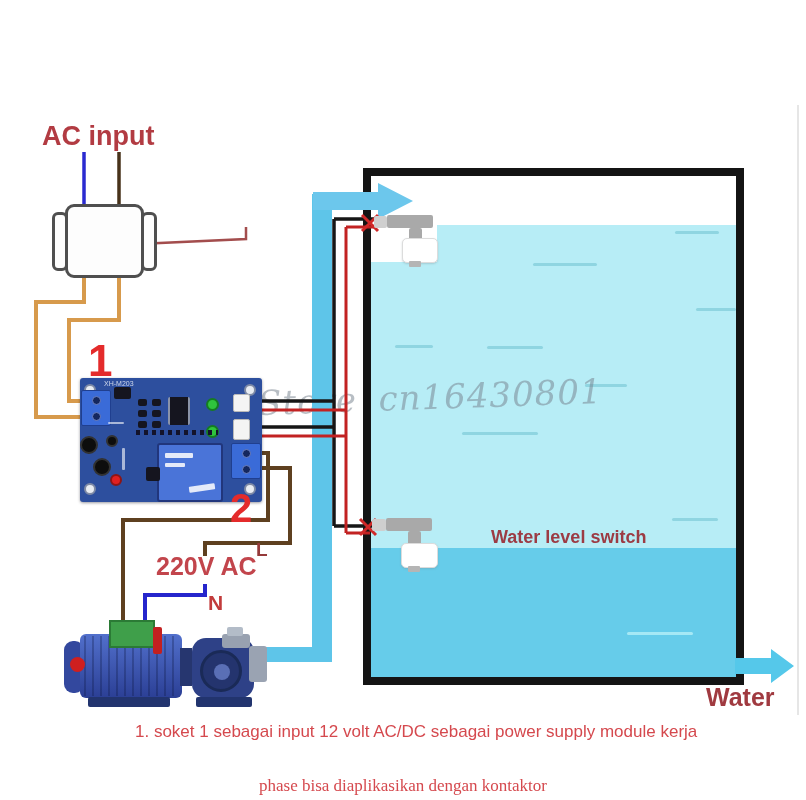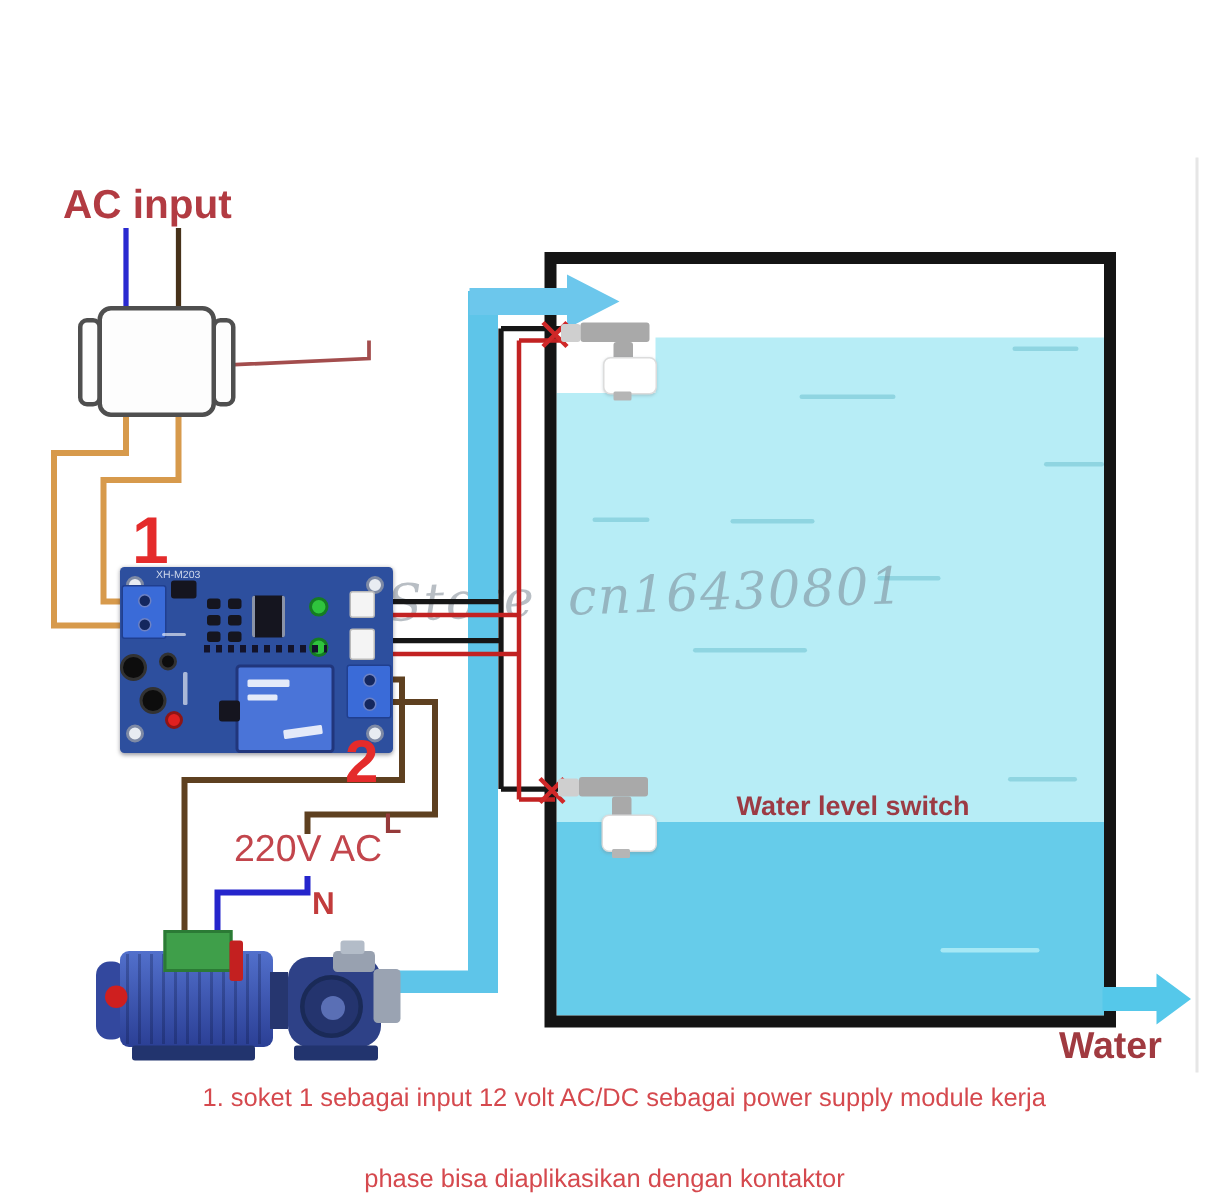--- a/index.html
+++ b/index.html
@@ -7,32 +7,32 @@
           font-family:"Liberation Sans",sans-serif;}
   .abs{position:absolute;}
   .lbl{position:absolute;white-space:nowrap;}
 
   
   .t-acinput{left:42px;top:121px;font-size:27px;font-weight:bold;color:#b23b42;}
   .t-intake{left:232px;top:165px;font-size:23px;font-weight:600;color:#b23b42;}
   .t-upper{left:443px;top:229px;font-size:22px;font-weight:600;color:#9c3b44;}
   .t-lower{left:443px;top:527px;font-size:18px;font-weight:600;color:#9c3b44;margin-left:48px;}
   .t-outlet{left:706px;top:683px;font-size:25px;font-weight:bold;color:#a03a40;}
-  .t-mains{left:156px;top:552px;font-size:25px;font-weight:400;color:#c2454c;}
+  .t-mains{left:156px;top:552px;font-size:25px;font-weight:700;color:#c2454c;}
   .t-l{left:256px;top:539px;font-size:19px;font-weight:bold;color:#953a3a;}
   .t-n{left:208px;top:591px;font-size:21px;font-weight:bold;color:#c23b3b;}
   .t-num1{left:88px;top:336px;font-size:44px;font-weight:bold;color:#e42b2b;}
   .t-num2{left:230px;top:486px;font-size:40px;font-weight:bold;color:#e42b2b;}
   .t-watermark{left:258px;top:377px;font-size:34px;color:rgba(118,130,141,0.52);
                font-family:"DejaVu Serif","Liberation Serif",serif;font-style:italic;
                transform:rotate(-2deg);word-spacing:10px;letter-spacing:1px;}
   .t-note{font-size:17px;color:#d5494e;letter-spacing:0;}
   .t-note1{left:135px;top:722px;}
   .t-note2{left:124px;top:754px;}
-  .t-note3{left:0;top:776px;width:806px;text-align:center;}
+  .t-note3{left:0;top:776px;width:806px;text-align:center;font-family:Liberation Serif, serif;}
 
   
   .tank-border{left:363px;top:168px;width:381px;height:517px;border:8px solid #141414;
                box-sizing:border-box;background:transparent;}
   .water-upper{left:371px;top:225px;width:365px;height:323px;background:#b7edf6;}
   .water-lower{left:371px;top:548px;width:365px;height:129px;background:#66ccea;}
   .water-gap{left:371px;top:176px;width:66px;height:86px;background:#ffffff;}
   .dash{position:absolute;height:3px;border-radius:2px;background:#8fd5e1;}
   .dash-deep{background:#a5e8f5;}
 

